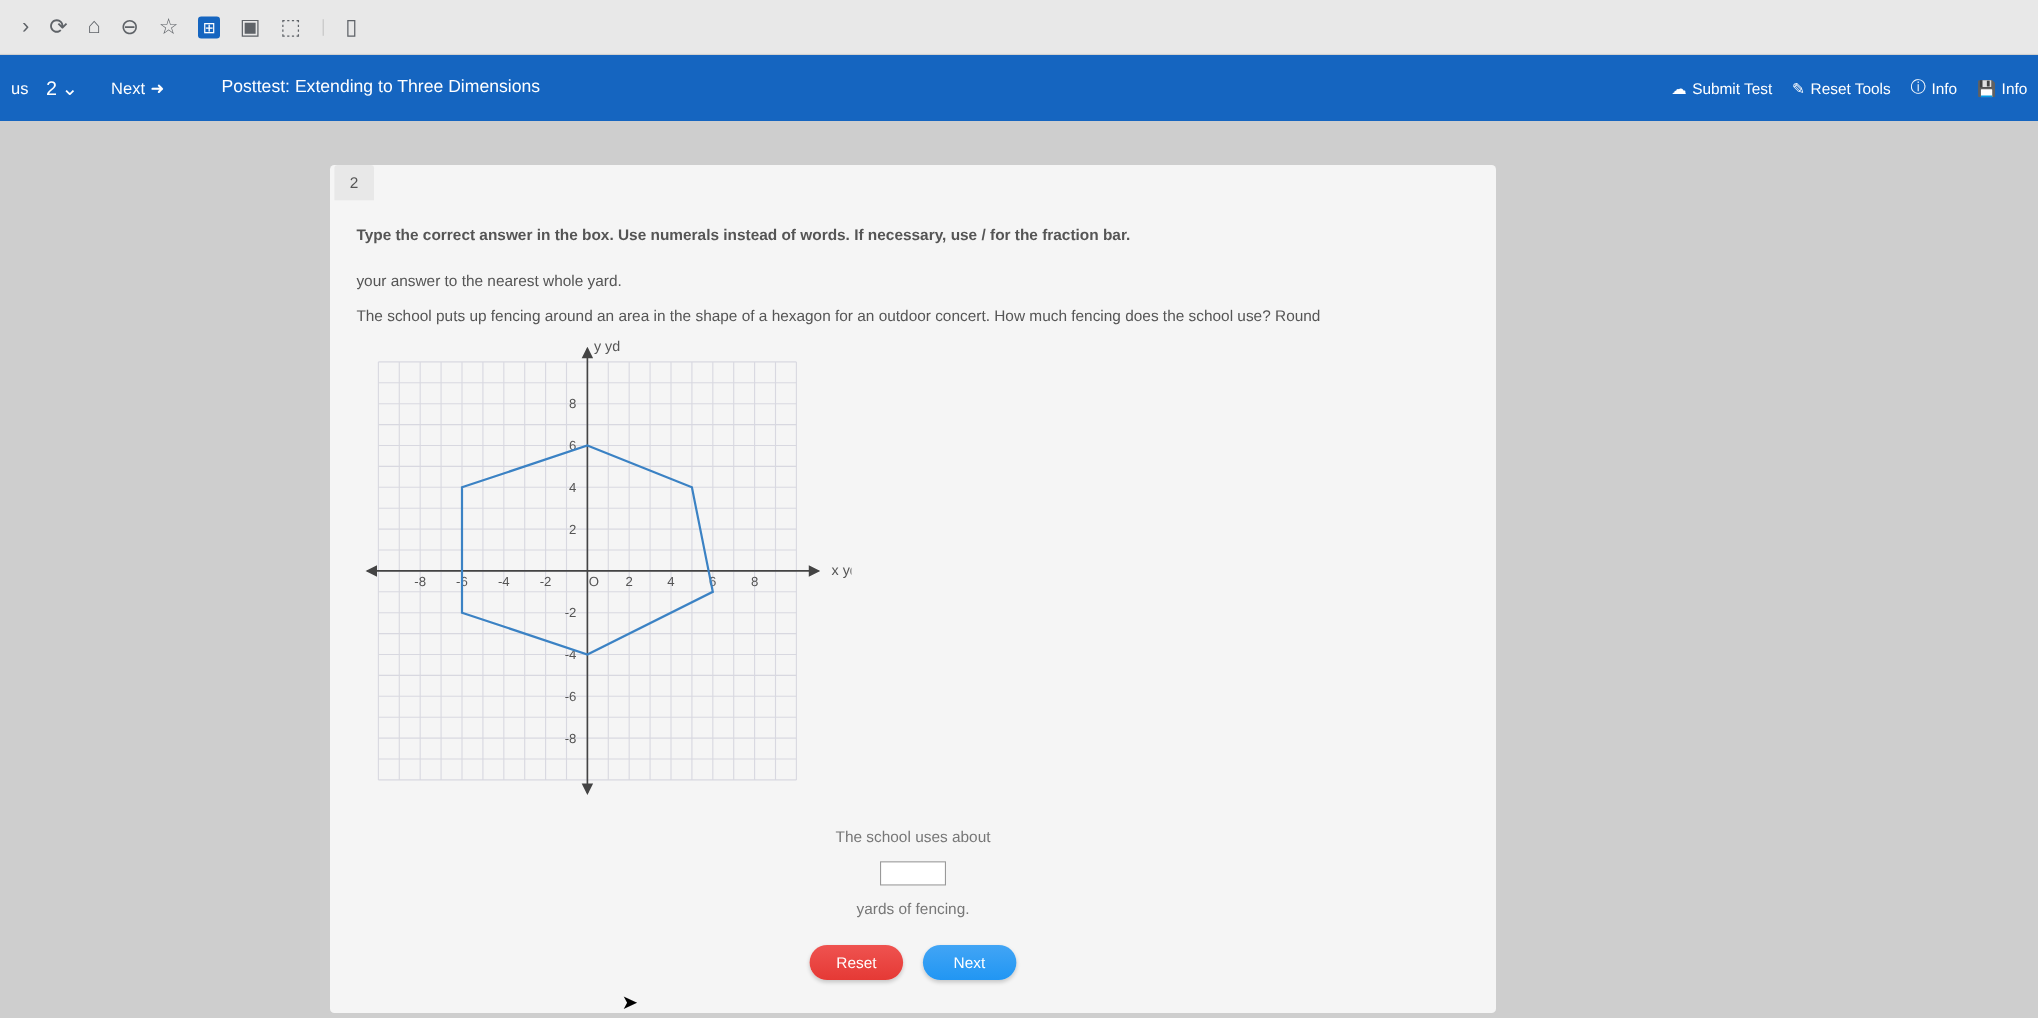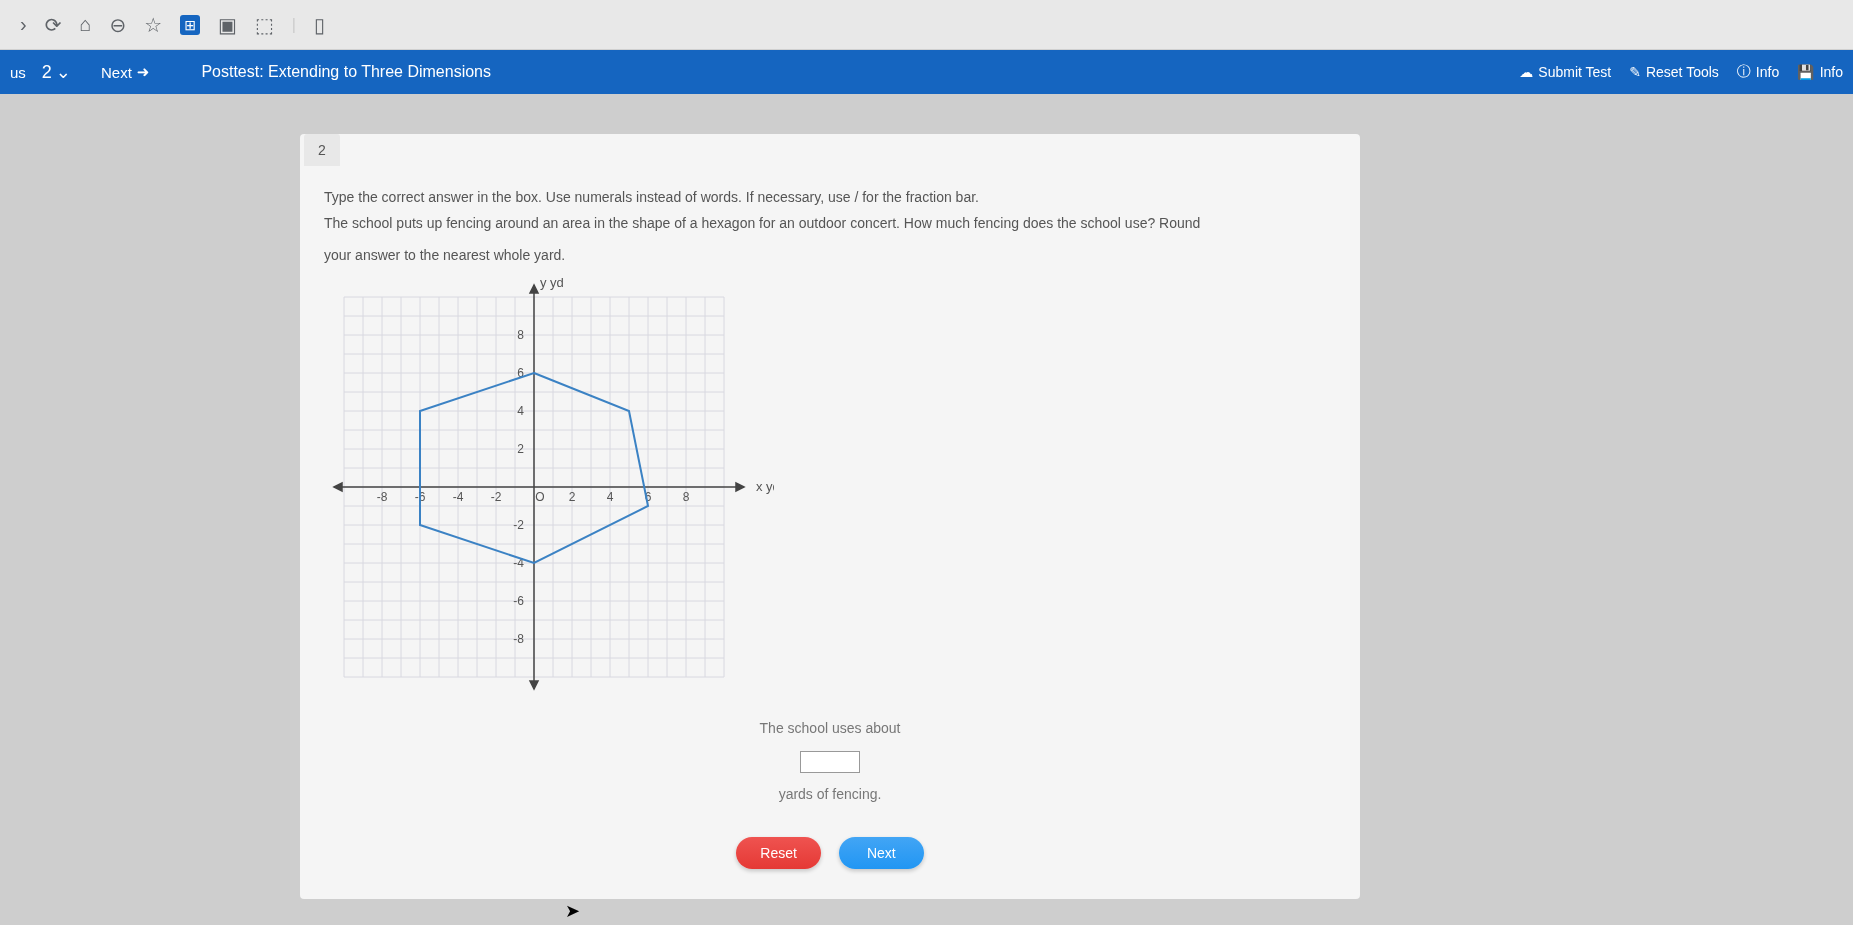--- a/index.html
+++ b/index.html
@@ -25,21 +25,21 @@
       gap: 10px;
       color: #5f6368;
       font-size: 15px;
       max-width: 1280px;
     }
     .url-icon { width: 16px; height: 16px; background: #5f6368; border-radius: 2px; }
     .chrome-actions { display: flex; gap: 18px; align-items: center; color: #5f6368; }
     
     .blue-bar {
       background: #1565c0;
-      height: 44px;
+      height: 60px;
       display: flex;
       align-items: center;
       color: white;
       padding: 0 10px;
       font-size: 15px;
     }
     .blue-left { display: flex; align-items: center; gap: 10px; }
     .q-selector { font-size: 18px; padding: 0 6px; display: flex; align-items: center; gap: 4px; }
     .next-btn { display: flex; align-items: center; gap: 5px; padding: 0 14px; cursor: pointer; }
     .test-title { margin-left: 28px; font-size: 16px; }
@@ -65,34 +65,34 @@
       color: #555;
       border-radius: 3px 3px 0 0;
       margin-left: 4px;
     }
     .q-body {
       padding: 20px 24px;
       font-size: 14px;
       color: #555;
       line-height: 1.7;
     }
-    .instr { margin-bottom: 2px; }
+    .instr { margin-bottom: 18px; font-weight: bold; }
     .prompt { margin-bottom: 8px; }
     
     .graph-wrap { position: relative; width: 450px; height: 420px; margin-top: 10px; }
     .graph-svg { display: block; }
     
     .answer-row { margin-top: 20px; display: flex; align-items: center; gap: 10px; font-size: 14px; color: #777; flex-direction: column; }
     .answer-input { width: 60px; height: 22px; border: 1px solid #999; background: white; padding: 0 4px; }
     
     .bottom-buttons {
       display: flex;
       gap: 18px;
       justify-content: center;
-      margin-top: 30px;
+      margin-top: 20px;
       padding-bottom: 10px;
     }
     .reset-btn {
       background: linear-gradient(#ef5350, #e53935);
       color: white;
       border: none;
       border-radius: 18px;
       padding: 8px 24px;
       font-size: 14px;
       cursor: pointer;
@@ -159,22 +159,22 @@
       <span>Info</span>
     </span>
   </div>
 </div>
 
 <div class="content-area">
   <div class="question-card">
     <div class="q-tab">2</div>
     <div class="q-body">
       <div class="instr">Type the correct answer in the box. Use numerals instead of words. If necessary, use / for the fraction bar.</div>
+      <div class="prompt">your answer to the nearest whole yard.</div>
       <div class="prompt">The school puts up fencing around an area in the shape of a hexagon for an outdoor concert. How much fencing does the school use? Round</div>
-      <div class="prompt">your answer to the nearest whole yard.</div>
 
       <div class="graph-wrap">
         <svg class="graph-svg" width="450" height="420" viewBox="0 0 450 420">
 
           <g stroke="#d8d8e0" stroke-width="1">
             <line x1="20" y1="20" x2="400" y2="20"></line>
               <line x1="20" y1="39" x2="400" y2="39"></line>
             <line x1="20" y1="58" x2="400" y2="58"></line>
               <line x1="20" y1="77" x2="400" y2="77"></line>
             <line x1="20" y1="96" x2="400" y2="96"></line>

